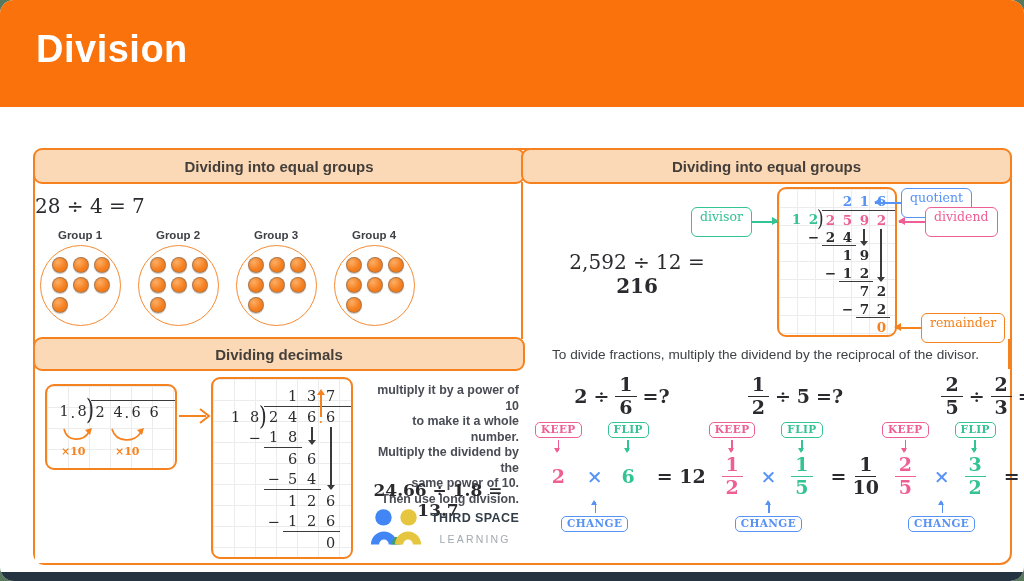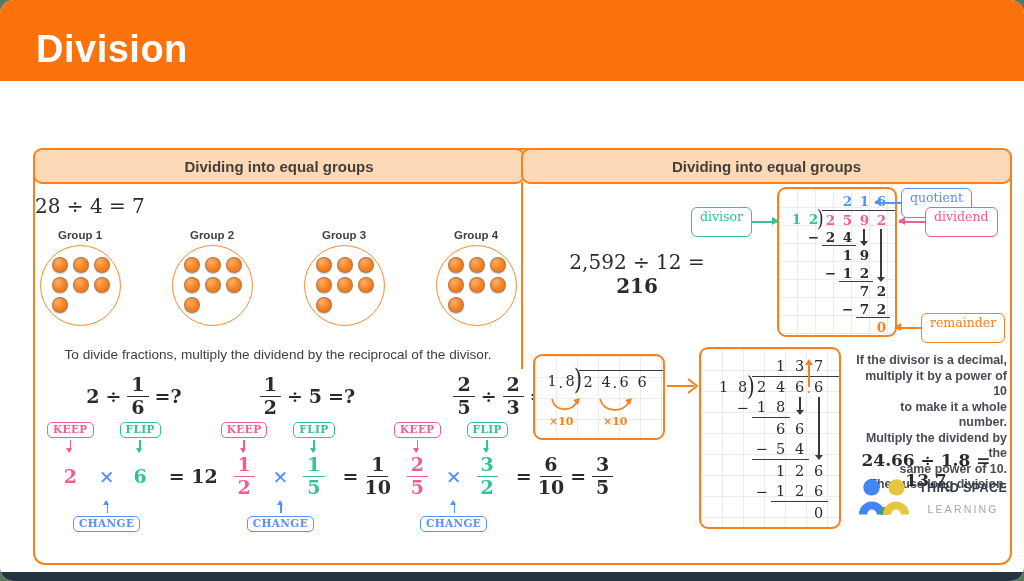--- a/index.html
+++ b/index.html
@@ -6,35 +6,35 @@
     --or:#F5821F; --peach:#FBD8B6; --hdr:#F9720B;
     --pink:#EE5F94; --green:#34C392; --blue:#5792F5;
     --txt:#3F4147; --math:#2B2B2F; --navy:#263340;
   }
   *{margin:0;padding:0;box-sizing:border-box}
   html,body{width:1024px;height:581px;overflow:hidden}
   body{background:#58795B;font-family:"Liberation Sans",sans-serif}
   .card{position:absolute;inset:0;background:#fff;border-radius:14px;overflow:hidden}
   .serif{font-family:"DejaVu Serif","Liberation Serif",serif;color:var(--math)}
 
-  header{height:81px;background:var(--hdr)}
+  header{height:107px;background:var(--hdr)}
   header h1{color:#fff;font-size:38px;font-weight:700;padding:28px 0 0 36px;letter-spacing:.5px}
   .intro{color:var(--txt);font-size:16.2px;margin:12px 0 0 33px}
 
   .ptable{position:absolute;left:33px;top:148px;width:979px;height:417px;
     border:2px solid var(--or);border-radius:12px;
     display:grid;grid-template-columns:488px 1fr;grid-template-rows:32px 157px 30px 1fr}
   .phead{background:var(--peach);border:2px solid var(--or);border-radius:9px;margin:-2px;z-index:2;
     display:flex;align-items:center;justify-content:center;font-size:15px;font-weight:600;color:#443F3A}
   .cc{position:relative;background:#fff}
   .cc.left{border-right:2px solid var(--or)}
 
   
   .geq{position:absolute;top:12px;left:0;right:0;text-align:left;font-size:20px}
-  .groups-row{position:absolute;top:47px;left:0;right:0;display:flex;justify-content:space-between;gap:8px}
+  .groups-row{position:absolute;top:47px;left:0;right:0;display:flex;justify-content:flex-start;gap:8px}
   .group{width:90px;display:flex;flex-direction:column;align-items:center}
   .glabel{font-size:11.5px;font-weight:700;color:var(--txt);margin-bottom:4px}
   .gcircle{width:81px;height:81px;border:1.5px solid #F68B33;border-radius:50%;padding:11px 0 0 11px}
   .drow{display:flex;gap:5px;margin-bottom:4px}
   .gdot{width:16px;height:16px;border-radius:50%;
     background:radial-gradient(circle at 35% 30%,#FCAE66 0%,#F58020 55%,#EE7311 100%);
     border:1px solid rgba(110,110,110,.55);box-shadow:0 1px 1px rgba(0,0,0,.22)}
 
   
   .ldbox{position:absolute;border:2px solid var(--or);border-radius:9px;background:#fff;
@@ -304,20 +304,23 @@
       <div class="callout" style="left:376px;top:25px;color:var(--pink)">
         <span class="cl-line hl"></span>
         <span class="cl-box">dividend</span>
       </div>
       <div class="callout" style="left:372px;top:131px;color:var(--or)">
         <span class="cl-line hl"></span>
         <span class="cl-box">remainder</span>
       </div>
     </div>
 
+    <div class="phead">
+      <span>Dividing decimals</span>
+    </div>
 
     <div class="cc left">
       <div class="finstr">To divide fractions, multiply the dividend by the reciprocal of the divisor.</div>
       <div class="fxrow">
 
         <div class="fx serif">
           <div class="fx-problem">
               <span class="tok">2</span>
               <span class="tok">÷</span>
               <span class="frac">
@@ -549,21 +552,20 @@
               <span class="ldc"></span>
               <span class="ldc">0</span>
             </div>
           </div>
         <div class="vline head" style="left:98px;top:48px;height:17px"></div>
         <div class="vline head" style="left:117px;top:48px;height:62px"></div>
         <div class="uparrow" style="left:107px;top:12px;height:26px"></div>
       </div>
 
       <div class="dnote">
-          <div class="nline">If the divisor is a decimal,</div>
           <div class="nline">multiply it by a power of 10</div>
           <div class="nline">to make it a whole number.</div>
           <div class="nline">Multiply the dividend by the</div>
           <div class="nline">same power of 10.</div>
           <div class="nline">Then use long division.</div>
         </div>
       <div class="deq serif">24.66 ÷ 1.8 = 13.7</div>
 
       <div class="logo">
         <svg width="54" height="42" viewBox="0 0 56 42">

